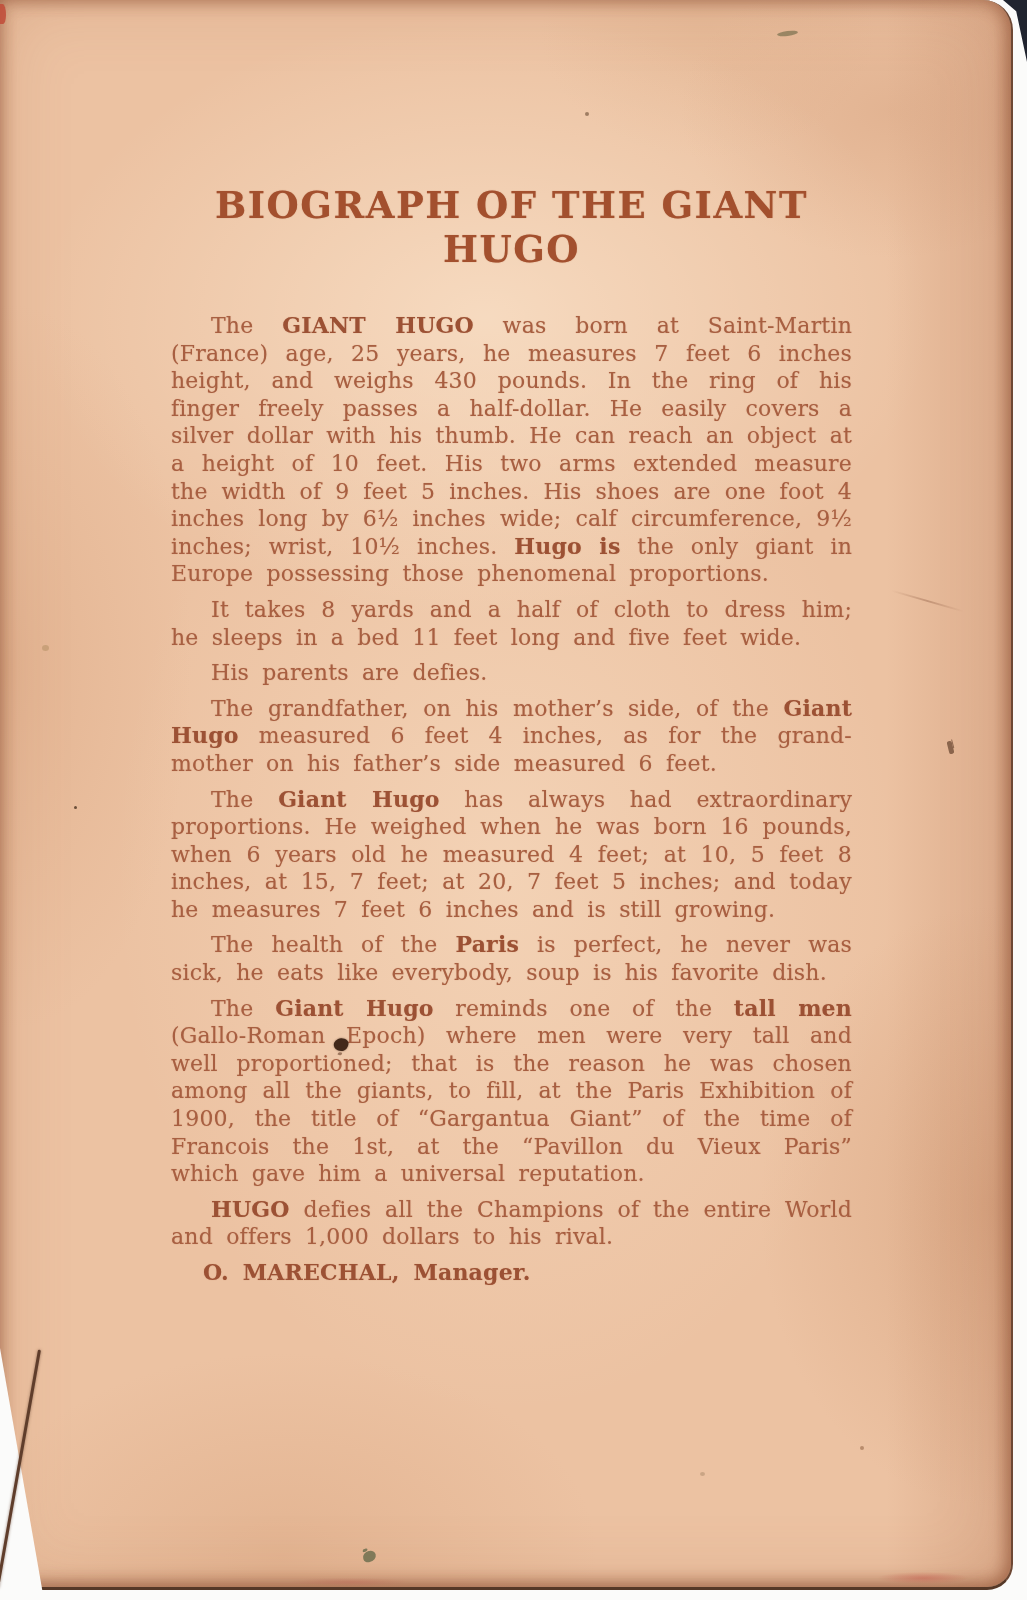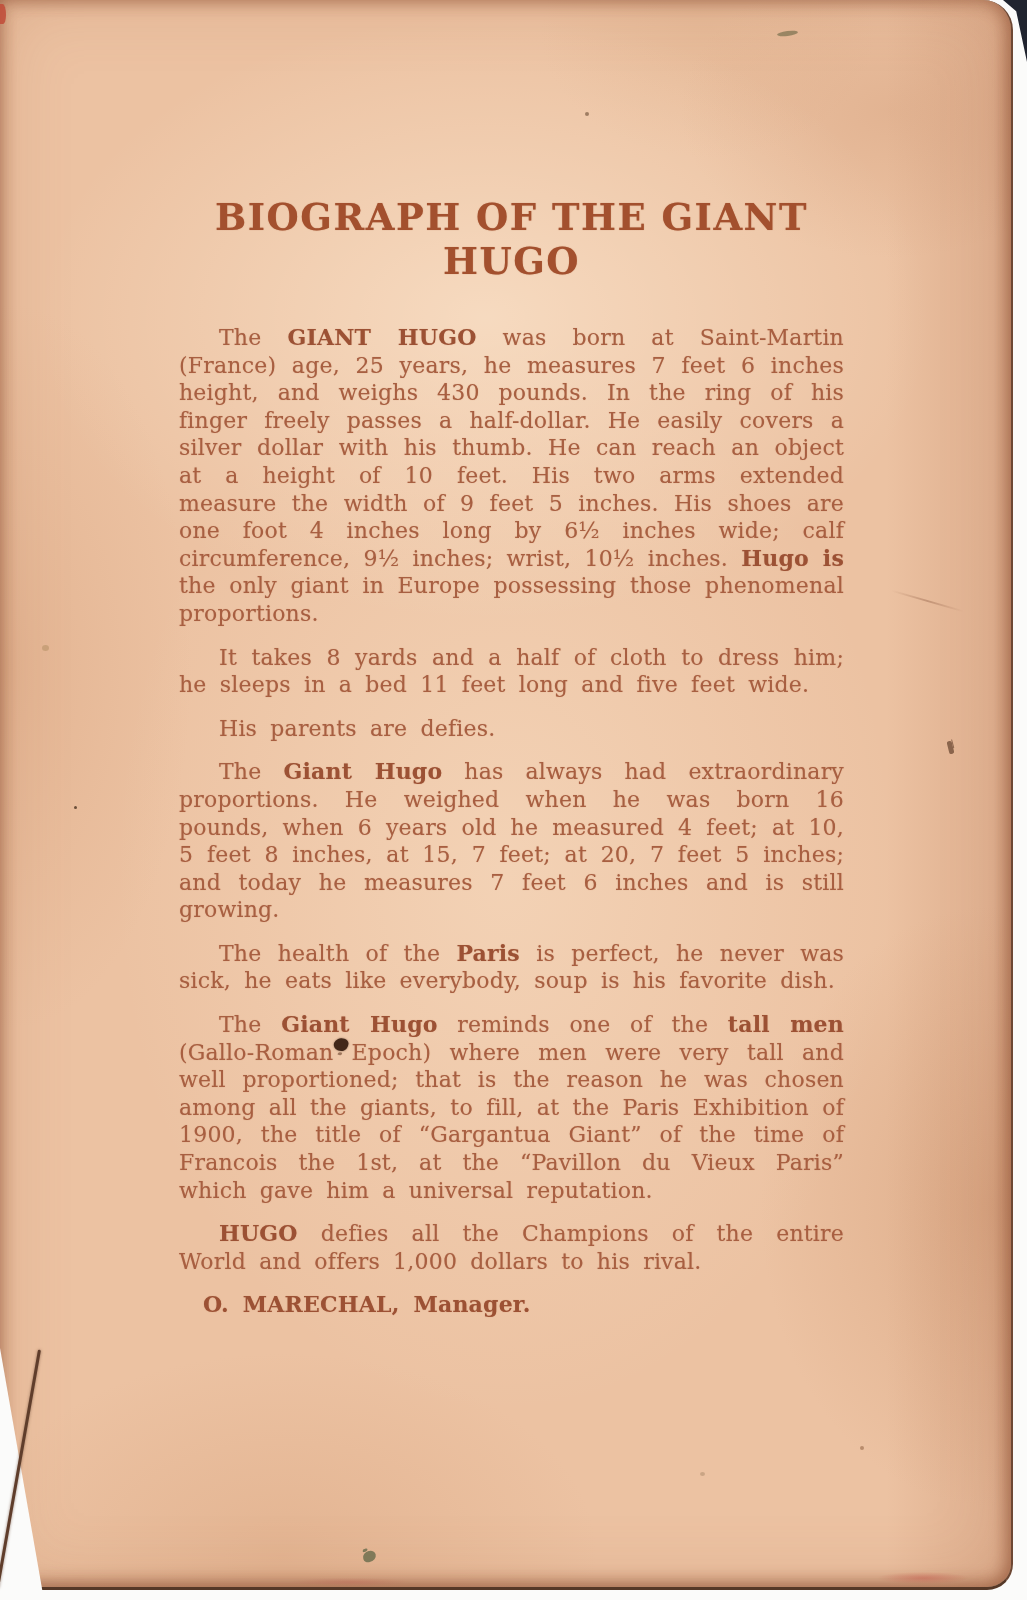--- a/index.html
+++ b/index.html
@@ -40,32 +40,32 @@
     z-index:1;
   }
   .right-band{
     position:absolute;right:0;top:0;width:125px;height:100%;
     border-radius:0 30px 26px 0;
     background:linear-gradient(to right, rgba(180,115,80,0), rgba(180,115,80,.13) 45%, rgba(168,100,68,.2));
     pointer-events:none;
   }
   .content{position:absolute;left:163px;top:183px;width:697px;z-index:2;}
   .title{
-    margin:12px;text-align:center;
+    margin:0;text-align:center;
     font-size:37px;line-height:44px;font-weight:bold;
     letter-spacing:1.5px;color:#a3502e;
     text-shadow:0 0 1px rgba(163,80,46,.55);
   }
   .body-text{
     margin-top:41px;color:#a85f41;
     font-size:22px;line-height:27.6px;
     text-align:justify;word-spacing:6px;letter-spacing:.2px;
     text-shadow:0 0 1px rgba(168,95,65,.45);
   }
-  .para{margin:16px;text-indent:40px;}
+  .para{margin:8px;text-indent:40px;}
   .para b{color:#9c5134;}
   .signature{
     margin:0;padding-right:40px;
     font-weight:bold;color:#9c5134;
   }
   
   .mark{position:absolute;z-index:3;pointer-events:none;}
   .ink-blot{left:334px;top:1038px;width:14px;height:13px;background:#42281a;
     border-radius:62% 38% 55% 45%;transform:rotate(20deg);
     box-shadow:2px 9px 0 -5px rgba(90,50,30,.55), 0 0 2px rgba(66,40,26,.6);}
@@ -104,20 +104,21 @@
 <div class="scan-corner"></div>
 
 <div class="card">
   <div class="right-band"></div>
   <div class="content">
     <h1 class="title">BIOGRAPH OF THE GIANT HUGO</h1>
     <div class="body-text">
       <p class="para">The <b>GIANT HUGO</b> was born at Saint-Martin (France) age, 25 years, he measures 7 feet 6 inches height, and weighs 430 pounds. In the ring of his finger freely passes a half-dollar. He easily covers a silver dollar with his thumb. He can reach an object at a height of 10 feet. His two arms extended measure the width of 9 feet 5 inches. His shoes are one foot 4 inches long by 6½ inches wide; calf circumference, 9½ inches; wrist, 10½ inches. <b>Hugo is</b> the only giant in Europe possessing those phenomenal proportions.</p>
         <p class="para">It takes 8 yards and a half of cloth to dress him; he sleeps in a bed 11 feet long and five feet wide.</p>
         <p class="para">His parents are defies.</p>
+        <p class="para">The grandfather, on his mother’s side, of the <b>Giant Hugo</b> measured 6 feet 4 inches, as for the grand-mother on his father’s side measured 6 feet.</p>
         <p class="para">The <b>Giant Hugo</b> has always had extraordinary proportions. He weighed when he was born 16 pounds, when 6 years old he measured 4 feet; at 10, 5 feet 8 inches, at 15, 7 feet; at 20, 7 feet 5 inches; and today he measures 7 feet 6 inches and is still growing.</p>
         <p class="para">The health of the <b>Paris</b> is perfect, he never was sick, he eats like everybody, soup is his favorite dish.</p>
         <p class="para">The <b>Giant Hugo</b> reminds one of the <b>tall men</b> (Gallo-Roman Epoch) where men were very tall and well proportioned; that is the reason he was chosen among all the giants, to fill, at the Paris Exhibition of 1900, the title of “Gargantua Giant” of the time of Francois the 1st, at the “Pavillon du Vieux Paris” which gave him a universal reputation.</p>
         <p class="para"><b>HUGO</b> defies all the Champions of the entire World and offers 1,000 dollars to his rival.</p>
         <p class="para signature"><b>O. MARECHAL, Manager.</b></p>
     </div>
   </div>
 </div>
 
 <div class="mark ink-blot"></div>

